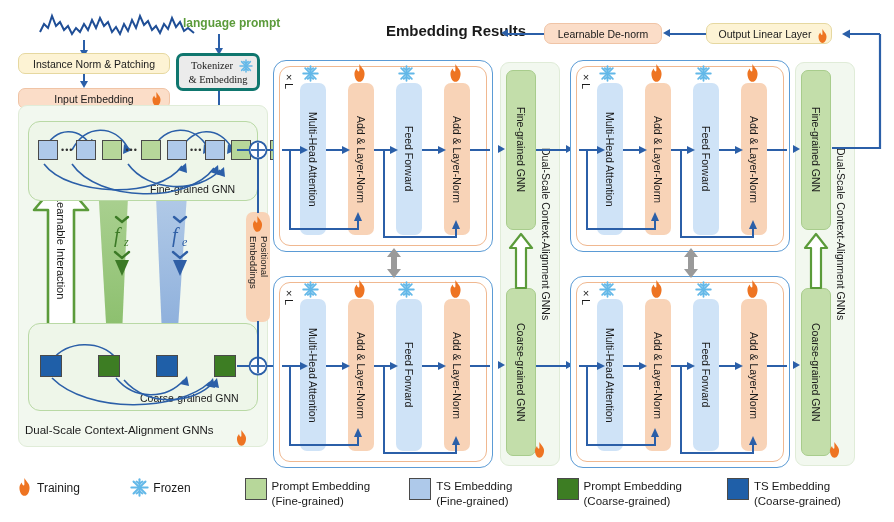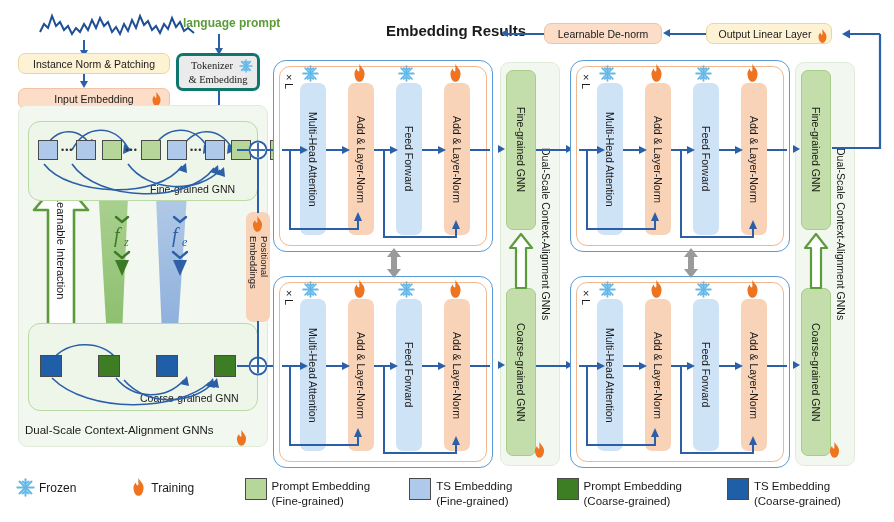--- a/index.html
+++ b/index.html
@@ -657,41 +657,41 @@
  <svg width="60" height="128" viewBox="0 0 60 128">
   <path d="M52 6 L52 120 L4 120" fill="none" stroke="#2b5fa8" stroke-width="2.2"></path>
   <path d="M14 6 L22 1.5 L22 10.5 Z" fill="#2b5fa8"></path>
   <line x1="18" y1="6" x2="52" y2="6" stroke="#2b5fa8" stroke-width="2.2"></line>
  </svg>
 </div>
 
 <div class="abs" style="left:16px;top:478px;width:866px;height:40px;display:flex;align-items:flex-start;">
  <div style="display:flex;align-items:center;width:118px;">
   <span style="margin-right:4px;">
+   <svg width="17" height="19" viewBox="0 0 13 15">
+          <path d="M6.5 0 C8 3.2 10.5 4.2 10.5 7.6 C10.5 11 8.8 14 6.5 14 C4.2 14 2.5 11 2.5 7.6 C2.5 5.6 3.6 4.8 4.3 3.6 C4.6 5.2 5.3 5.9 6 5.9 C6.9 5.9 6.1 2.4 6.5 0 Z" fill="#ee7422"></path>
+        </svg>
+      </span>
+  <span class="txt" style="font-size:12px;">Training</span>
+ </div>
+ <div style="display:flex;align-items:center;width:118px;">
+  <span style="margin-right:4px;">
    <svg width="19" height="19" viewBox="0 0 14 14" stroke="#63b8e8" stroke-width="1.5" stroke-linecap="round">
           <line x1="7" y1="1" x2="7" y2="13"></line>
           <line x1="1" y1="7" x2="13" y2="7"></line>
           <line x1="2.6" y1="2.6" x2="11.4" y2="11.4"></line>
           <line x1="11.4" y1="2.6" x2="2.6" y2="11.4"></line>
           <line x1="4.8" y1="2.6" x2="7" y2="4.2"></line>
           <line x1="9.2" y1="2.6" x2="7" y2="4.2"></line>
           <line x1="4.8" y1="11.4" x2="7" y2="9.8"></line>
           <line x1="9.2" y1="11.4" x2="7" y2="9.8"></line>
         </svg>
       </span>
   <span class="txt" style="font-size:12px;">Frozen</span>
  </div>
- <div style="display:flex;align-items:center;width:118px;">
-  <span style="margin-right:4px;">
-   <svg width="17" height="19" viewBox="0 0 13 15">
-          <path d="M6.5 0 C8 3.2 10.5 4.2 10.5 7.6 C10.5 11 8.8 14 6.5 14 C4.2 14 2.5 11 2.5 7.6 C2.5 5.6 3.6 4.8 4.3 3.6 C4.6 5.2 5.3 5.9 6 5.9 C6.9 5.9 6.1 2.4 6.5 0 Z" fill="#ee7422"></path>
-        </svg>
-      </span>
-  <span class="txt" style="font-size:12px;">Training</span>
- </div>
  <div style="display:flex;align-items:flex-start;width:170px;">
   <span class="node n-fg" style="width:22px;height:22px;margin-right:5px;flex:none;"></span>
   <span style="line-height:13px;">
    <span class="txt" style="font-size:11.5px;">Prompt Embedding</span><br>
    <span class="txt" style="font-size:11.5px;">(Fine-grained)</span>
   </span>
  </div>
  <div style="display:flex;align-items:flex-start;width:152px;">
   <span class="node n-fp" style="width:22px;height:22px;margin-right:5px;flex:none;"></span>
   <span style="line-height:13px;">

